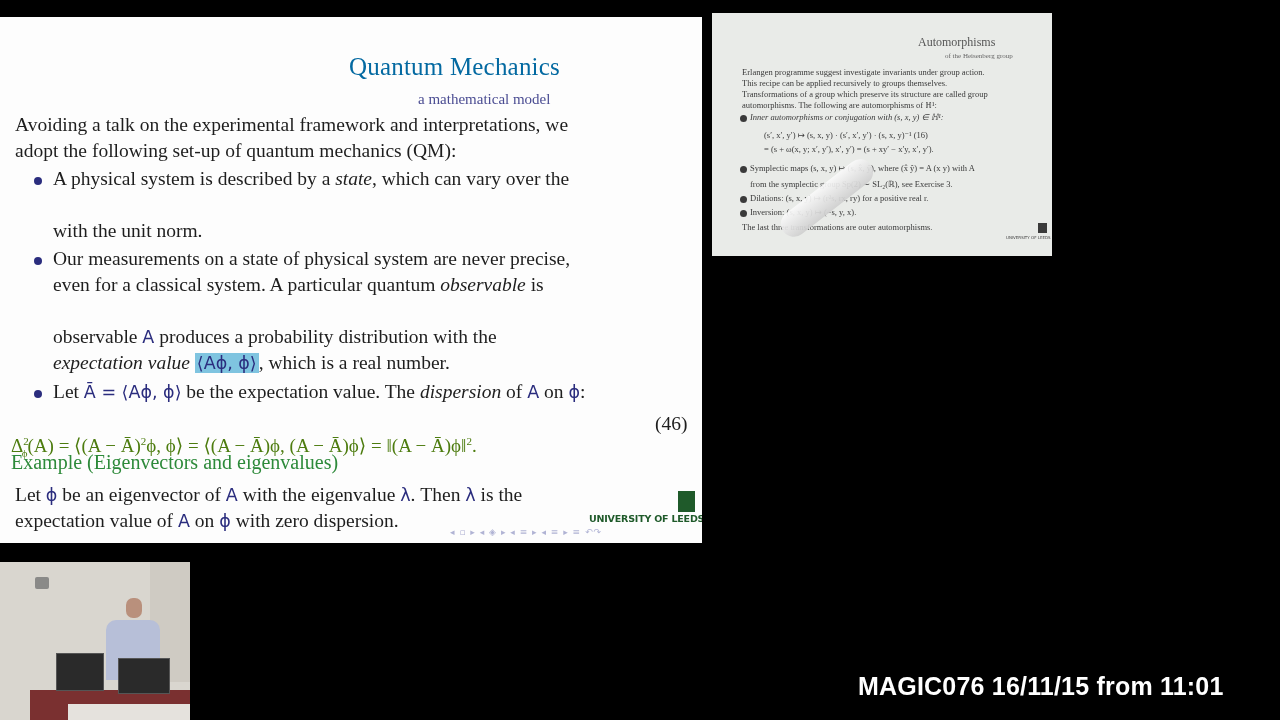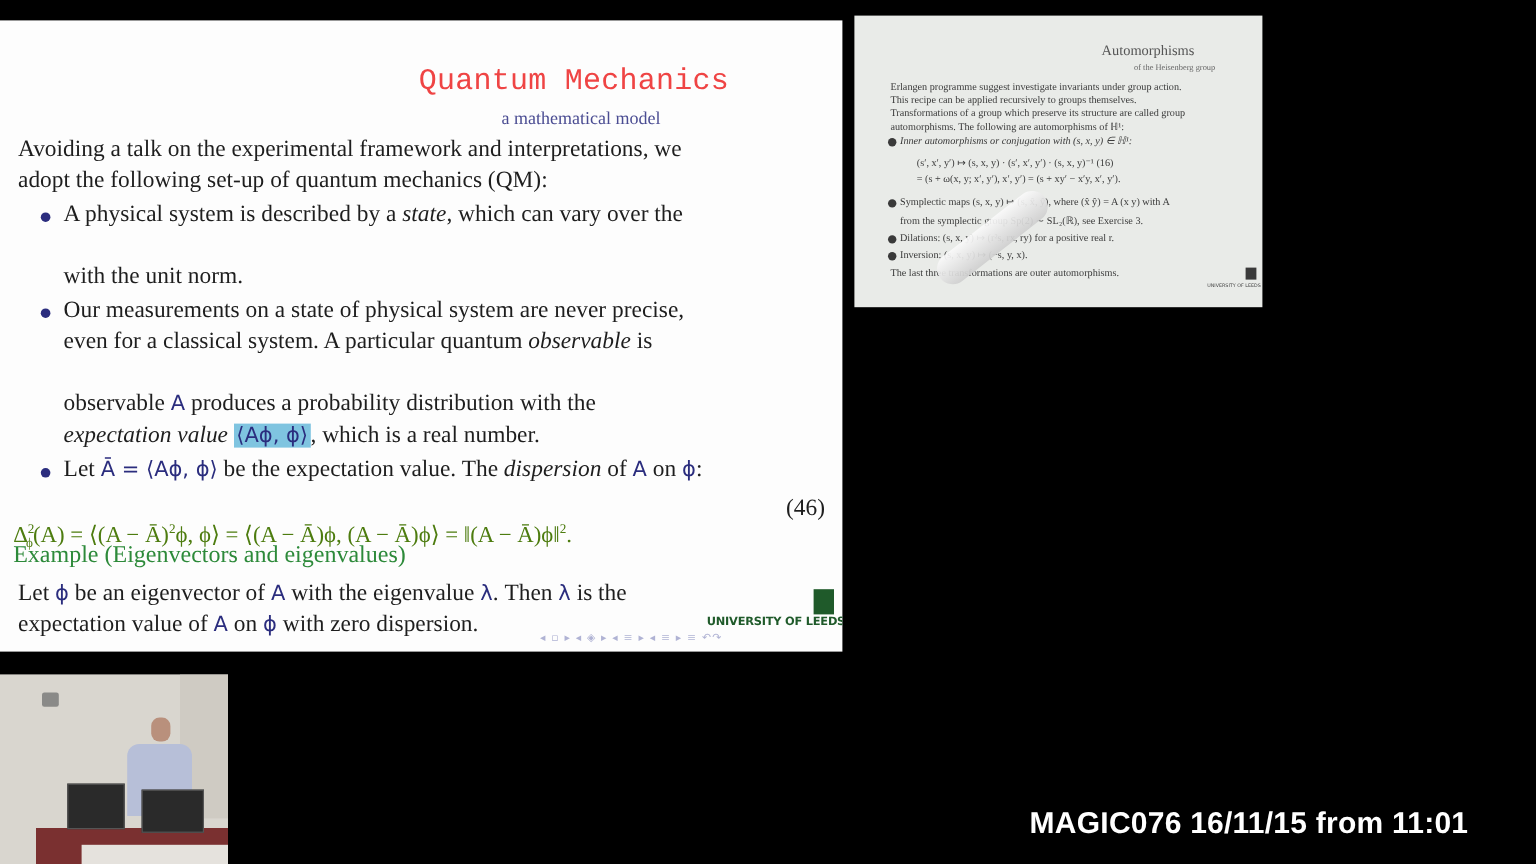--- a/index.html
+++ b/index.html
@@ -5,22 +5,22 @@
     html, body { margin: 0; padding: 0; }
     body {
       width: 1280px; height: 720px; background: #000; position: relative; overflow: hidden;
       font-family: "DejaVu Serif", "Liberation Serif", serif;
     }
     .slide-main {
       position: absolute; left: 0; top: 17px; width: 702px; height: 526px;
       background: #fdfdfd; color: #1a1a1a; overflow: hidden;
     }
     .slide-title {
-      position: absolute; left: 349px; top: 36px; font-size: 25px; color: #ef4444;
-      font-family: Liberation Mono, monospace; letter-spacing: 0.2px; white-space: nowrap;
+      position: absolute; left: 349px; top: 36px; font-size: 25px; color: #0369a1;
+      font-family: Liberation Serif, serif; letter-spacing: 0.2px; white-space: nowrap;
     }
     .slide-subtitle {
       position: absolute; left: 418px; top: 74px; font-size: 15px; color: #4a4c92;
       font-family: "Liberation Serif", serif; white-space: nowrap;
     }
     .body-text {
       position: absolute; left: 15px; font-size: 19.5px; line-height: 26px;
       font-family: "Liberation Serif", serif; color: #1e1e1e; white-space: nowrap; text-align: right;
     }
     .bullet {

